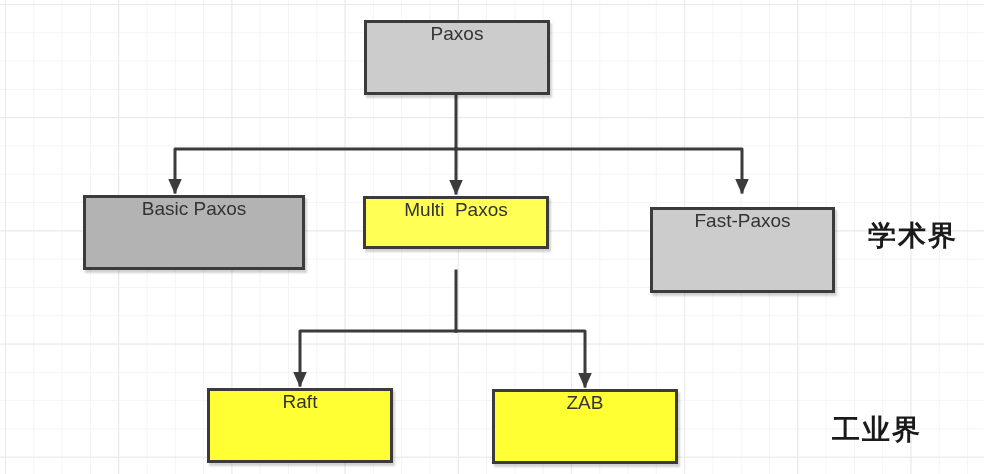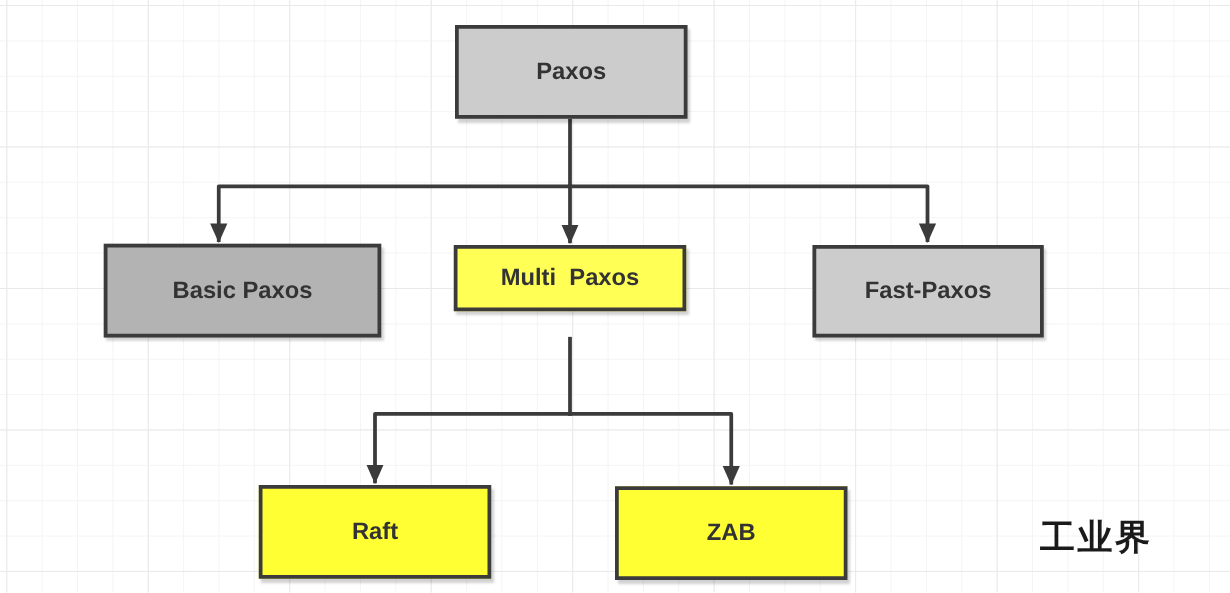--- a/index.html
+++ b/index.html
@@ -26,25 +26,24 @@
     left: 0; top: 0;
     width: 984px;
     height: 474px;
     pointer-events: none;
   }
   .node {
     position: absolute;
     border: 3px solid #3b3b3b;
     box-sizing: border-box;
     display: flex;
-    align-items: center;
+    align-items: flex-start;
     justify-content: center;
     box-shadow: 2px 3px 2px rgba(0,0,0,0.18);
     cursor: default;
-    font-weight: bold;
   }
   .node-label {
     font-size: 19px;
     color: #333333;
     white-space: pre;
     text-align: center;
   }
   .side-label {
     position: absolute;
     font-size: 28px;
@@ -81,28 +80,29 @@
   </div>
 
   <div class="node" style="left: 83px; top: 195px; width: 222px; height: 75px; background-color: rgb(179, 179, 179);">
     <span class="node-label">Basic Paxos</span>
   </div>
 
   <div class="node" style="left: 363px; top: 196px; width: 186px; height: 53px; background-color: rgb(255, 255, 85);">
     <span class="node-label">Multi  Paxos</span>
   </div>
 
-  <div class="node" style="left: 650px; top: 196px; width: 185px; height: 74px; background-color: rgb(204, 204, 204);">
+  <div class="node" style="left: 650px; top: 207px; width: 185px; height: 86px; background-color: rgb(204, 204, 204);">
     <span class="node-label">Fast-Paxos</span>
   </div>
 
   <div class="node" style="left: 492px; top: 389px; width: 186px; height: 75px; background-color: rgb(255, 255, 51);">
     <span class="node-label">ZAB</span>
   </div>
 
   <div class="node" style="left: 207px; top: 388px; width: 186px; height: 75px; background-color: rgb(255, 255, 51);">
     <span class="node-label">Raft</span>
   </div>
 
+  <div class="side-label" style="left:868px; top:217px;">学术界</div>
 
   <div class="side-label" style="left:832px; top:411px;">工业界</div>
 
 </div>
 
 </body></html>

